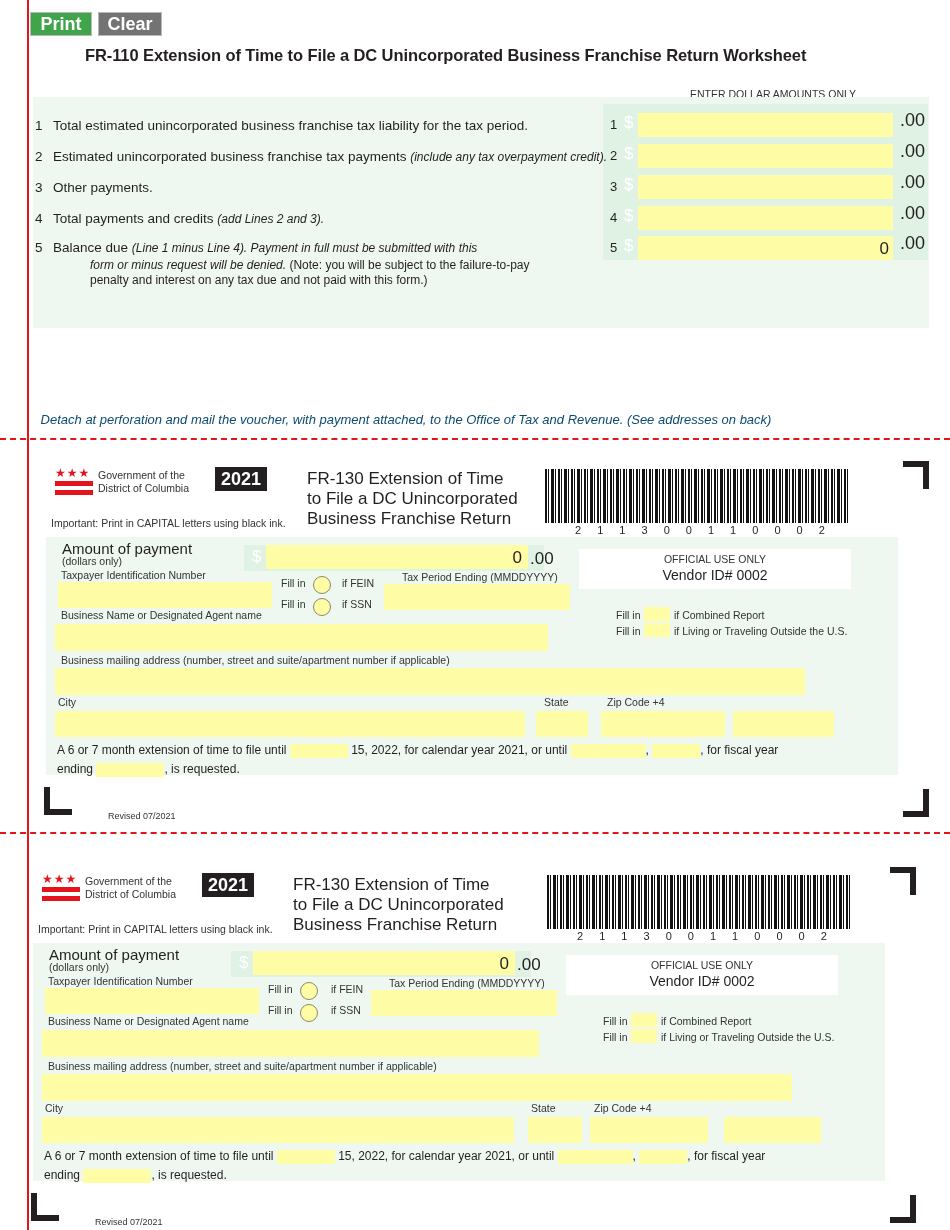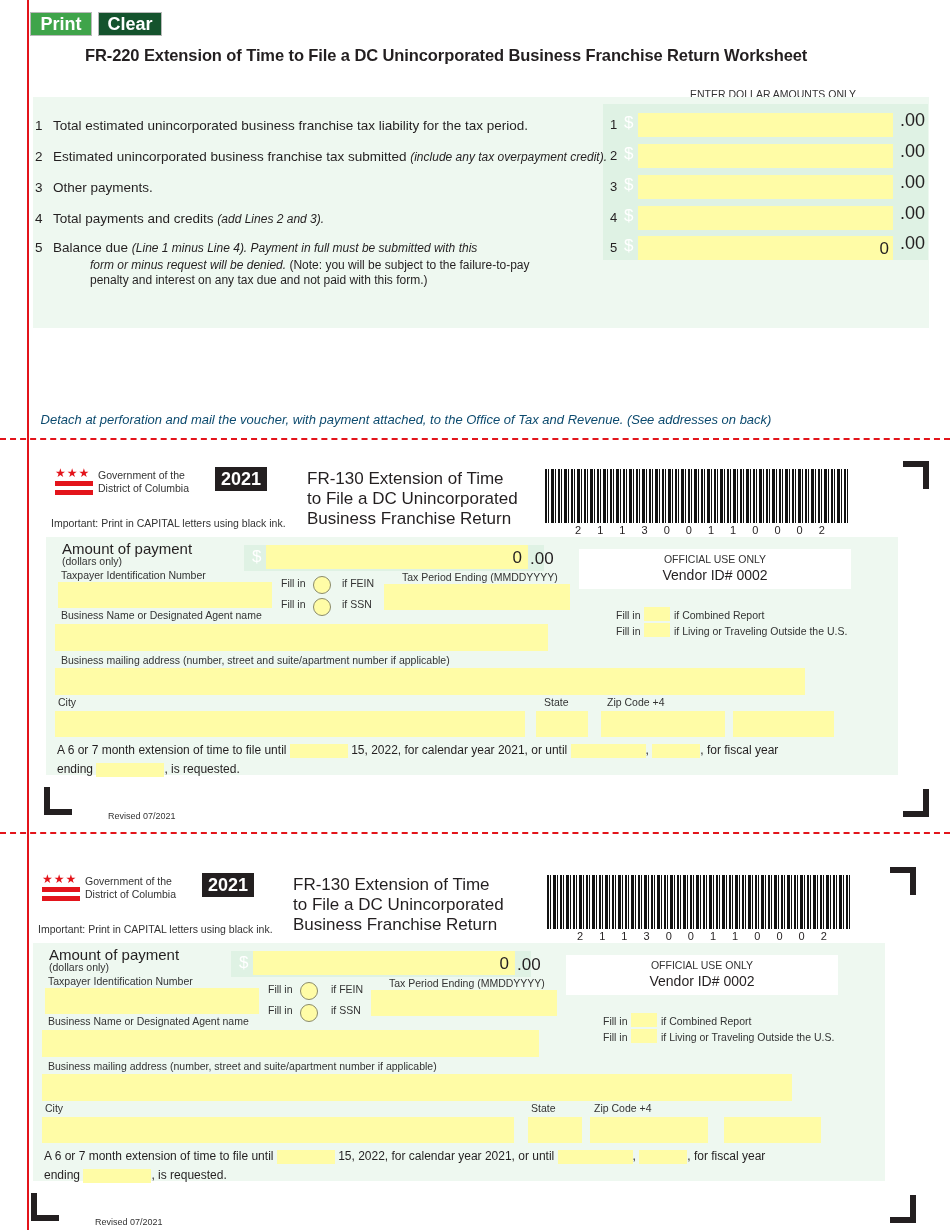--- a/index.html
+++ b/index.html
@@ -1,21 +1,21 @@
 <!DOCTYPE html>
 <html><head>
 <meta charset="utf-8">
 <style>
   * { box-sizing: border-box; margin: 0; padding: 0; }
   html, body { width: 950px; height: 1230px; background: #ffffff; overflow: hidden; }
   body { position: relative; font-family: "Liberation Sans", sans-serif; color: #231f20; }
   .vline { position: absolute; left: 27px; top: 0; width: 2px; height: 1230px; background: #e3141b; }
   .btn { position: absolute; top: 12px; height: 24px; color: #fff; font-weight: bold; font-size: 18px; line-height: 22px; text-align: center; border: 1px solid #b9b9b9; cursor: pointer; }
   .btn-print { left: 30px; width: 62px; background: #3fa44a; }
-  .btn-clear { left: 98px; width: 64px; background: #14532d; }
+  .btn-clear { left: 98px; width: 64px; background: #737373; }
   .title { position: absolute; left: 85px; top: 46px; font-size: 16.5px; font-weight: bold; letter-spacing: -0.1px; white-space: nowrap; }
   .enter-label { position: absolute; left: 690px; top: 88px; font-size: 10.5px; color: #333; }
   .ws-panel { position: absolute; left: 33px; top: 97px; width: 896px; height: 231px; background: #eef8f0; }
   .ws-right { position: absolute; left: 603px; top: 104px; width: 325px; height: 156px; background: #dff2e4; }
   .ws-line { position: absolute; left: 35px; font-size: 13.5px; color: #231f20; white-space: nowrap; }
   .ws-line .num { display: inline-block; width: 18px; }
   .ws-line i { font-size: 12px; }
   .ws-line5-cont { position: absolute; left: 90px; font-size: 12px; white-space: nowrap; }
   .amt-row { position: absolute; left: 608px; width: 320px; height: 24px; }
   .amt-row .ln { position: absolute; left: 2px; top: 4px; font-size: 13px; }
@@ -58,31 +58,31 @@
   .revised { position: absolute; font-size: 9px; color: #333; }
 </style>
 </head>
 <body>
 
 <div class="vline"></div>
 
 <div class="btn btn-print">Print</div>
 <div class="btn btn-clear">Clear</div>
 
-<div class="title">FR-220 Extension of Time to File a DC Unincorporated Business Franchise Return Worksheet</div>
+<div class="title">FR-110 Extension of Time to File a DC Unincorporated Business Franchise Return Worksheet</div>
 
 <div class="enter-label">ENTER DOLLAR AMOUNTS ONLY</div>
 <div class="ws-panel"></div>
 <div class="ws-right"></div>
 
 <div class="ws-line" style="top:118px;">
   <span class="num">1</span><span>Total estimated unincorporated business franchise tax liability for the tax period.</span>
 </div>
 <div class="ws-line" style="top:149px;">
-  <span class="num">2</span><span>Estimated unincorporated business franchise tax submitted </span><i>(include any tax overpayment credit).</i>
+  <span class="num">2</span><span>Estimated unincorporated business franchise tax payments </span><i>(include any tax overpayment credit).</i>
 </div>
 <div class="ws-line" style="top:180px;">
   <span class="num">3</span><span>Other payments.</span>
 </div>
 <div class="ws-line" style="top:211px;">
   <span class="num">4</span><span>Total payments and credits </span><i>(add Lines 2 and 3).</i>
 </div>
 <div class="ws-line" style="top:240px;">
   <span class="num">5</span><span>Balance due </span><i>(Line 1 minus Line 4). Payment in full must be submitted with this</i>
 </div>

